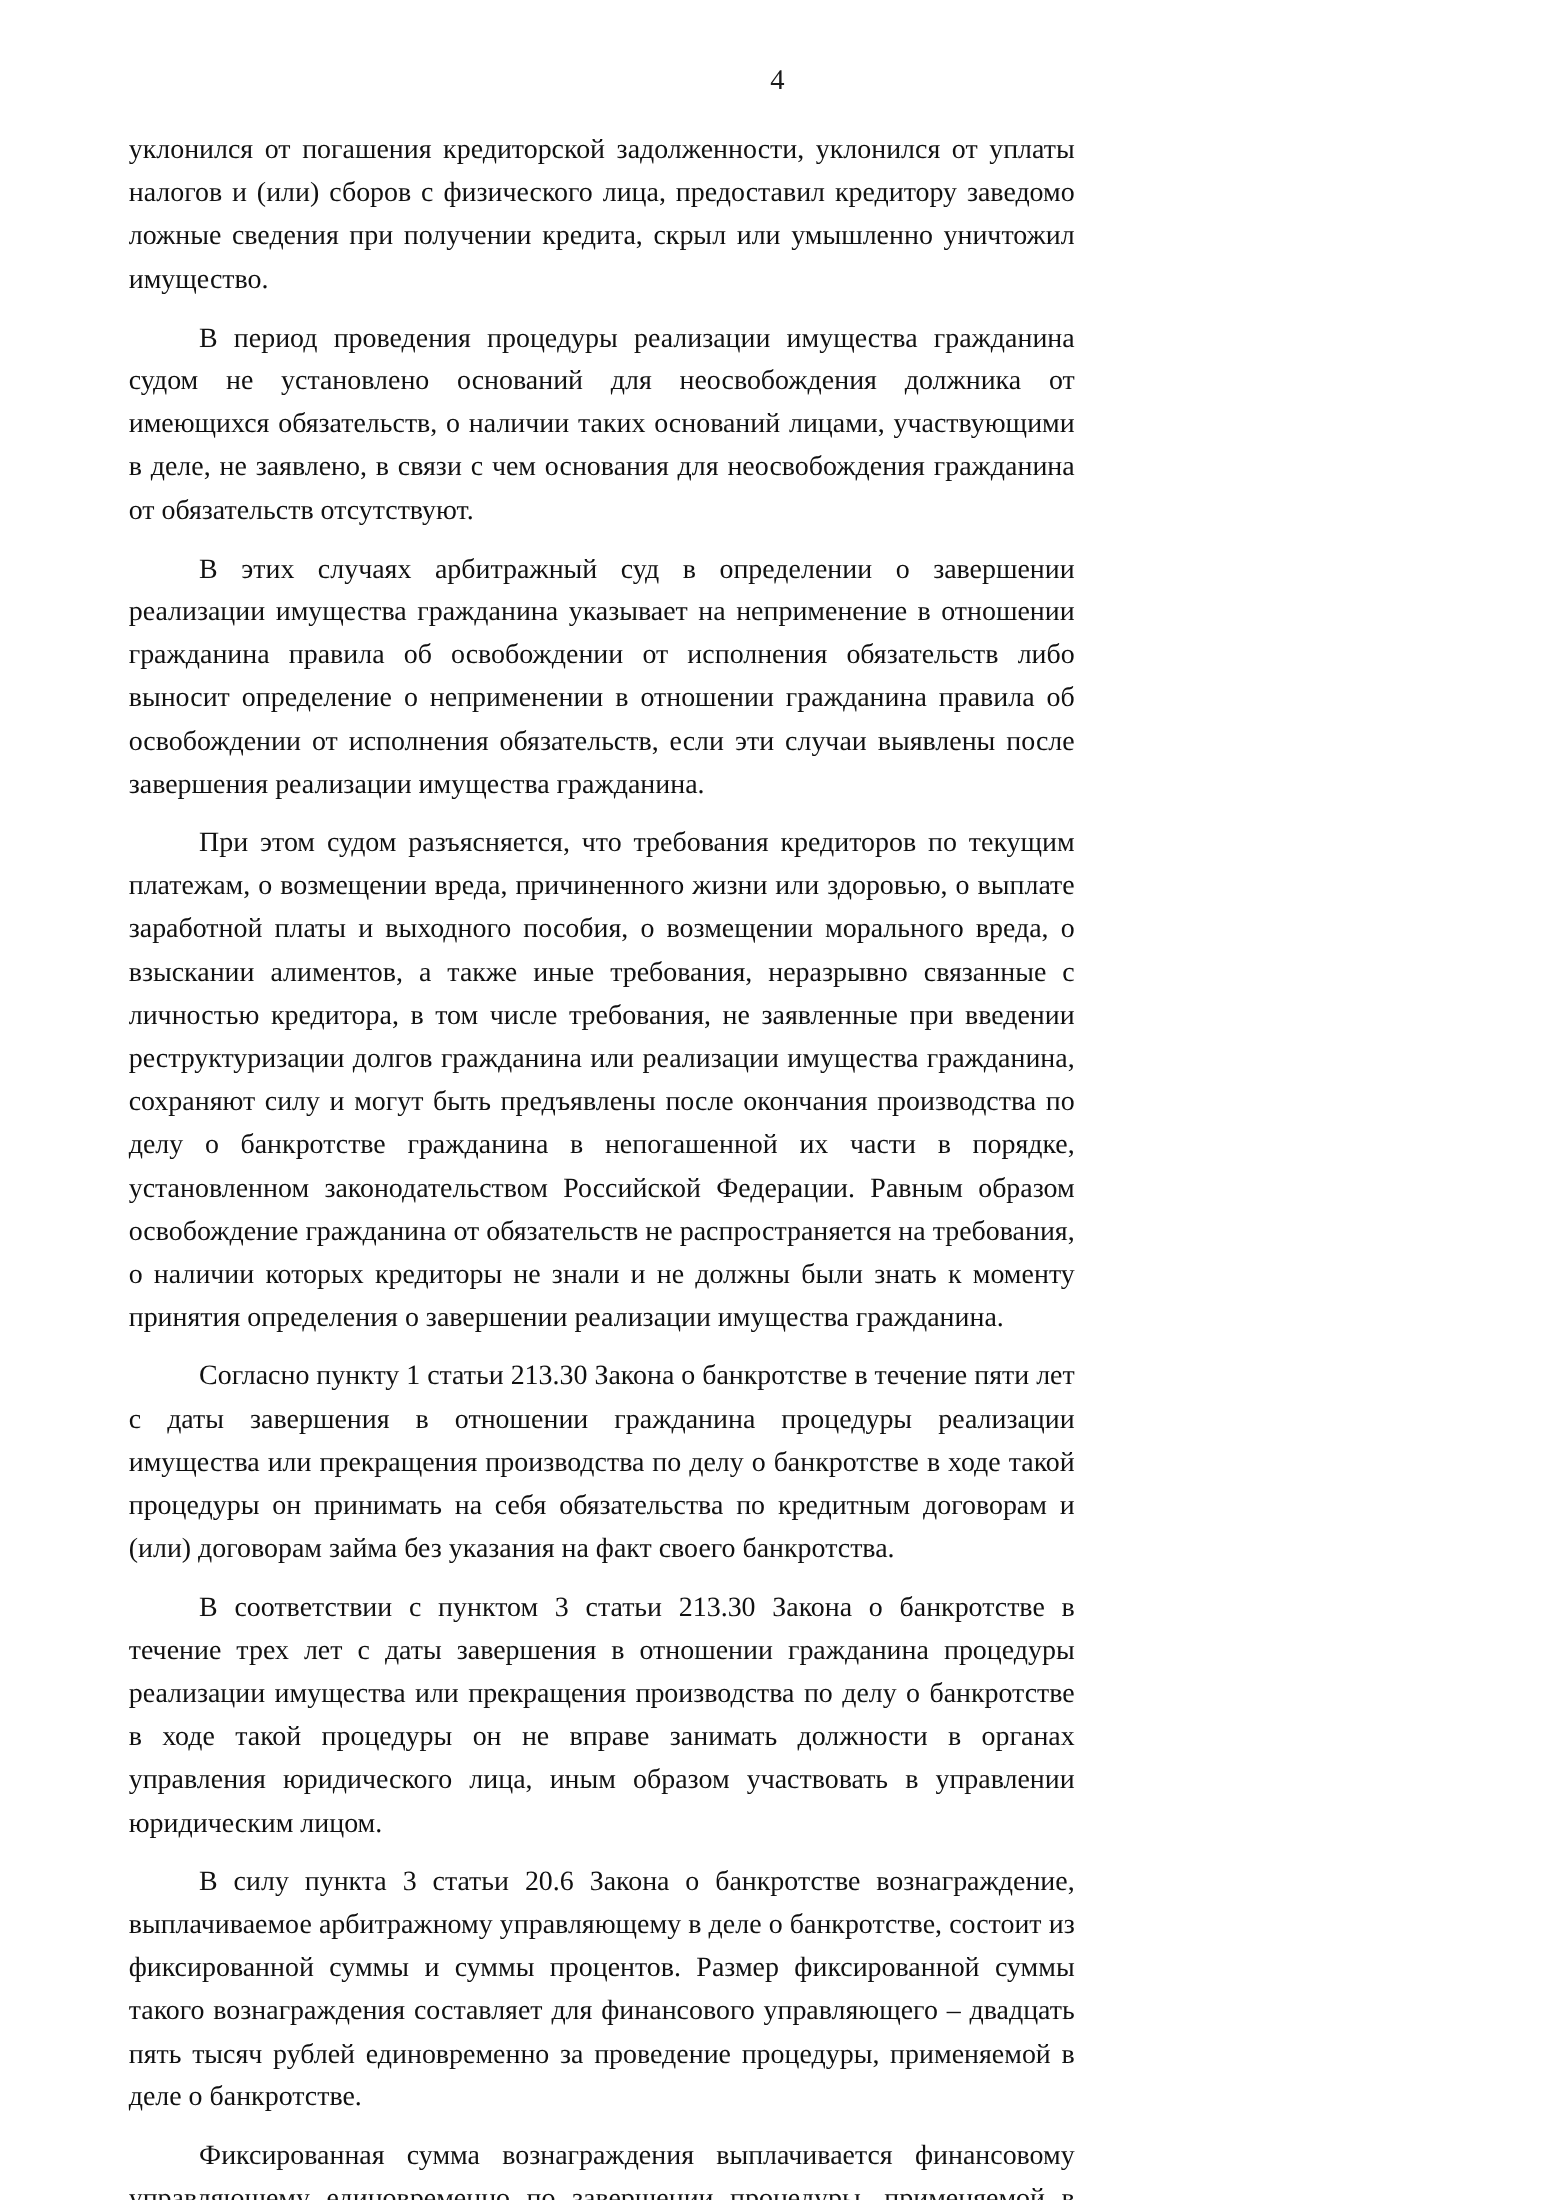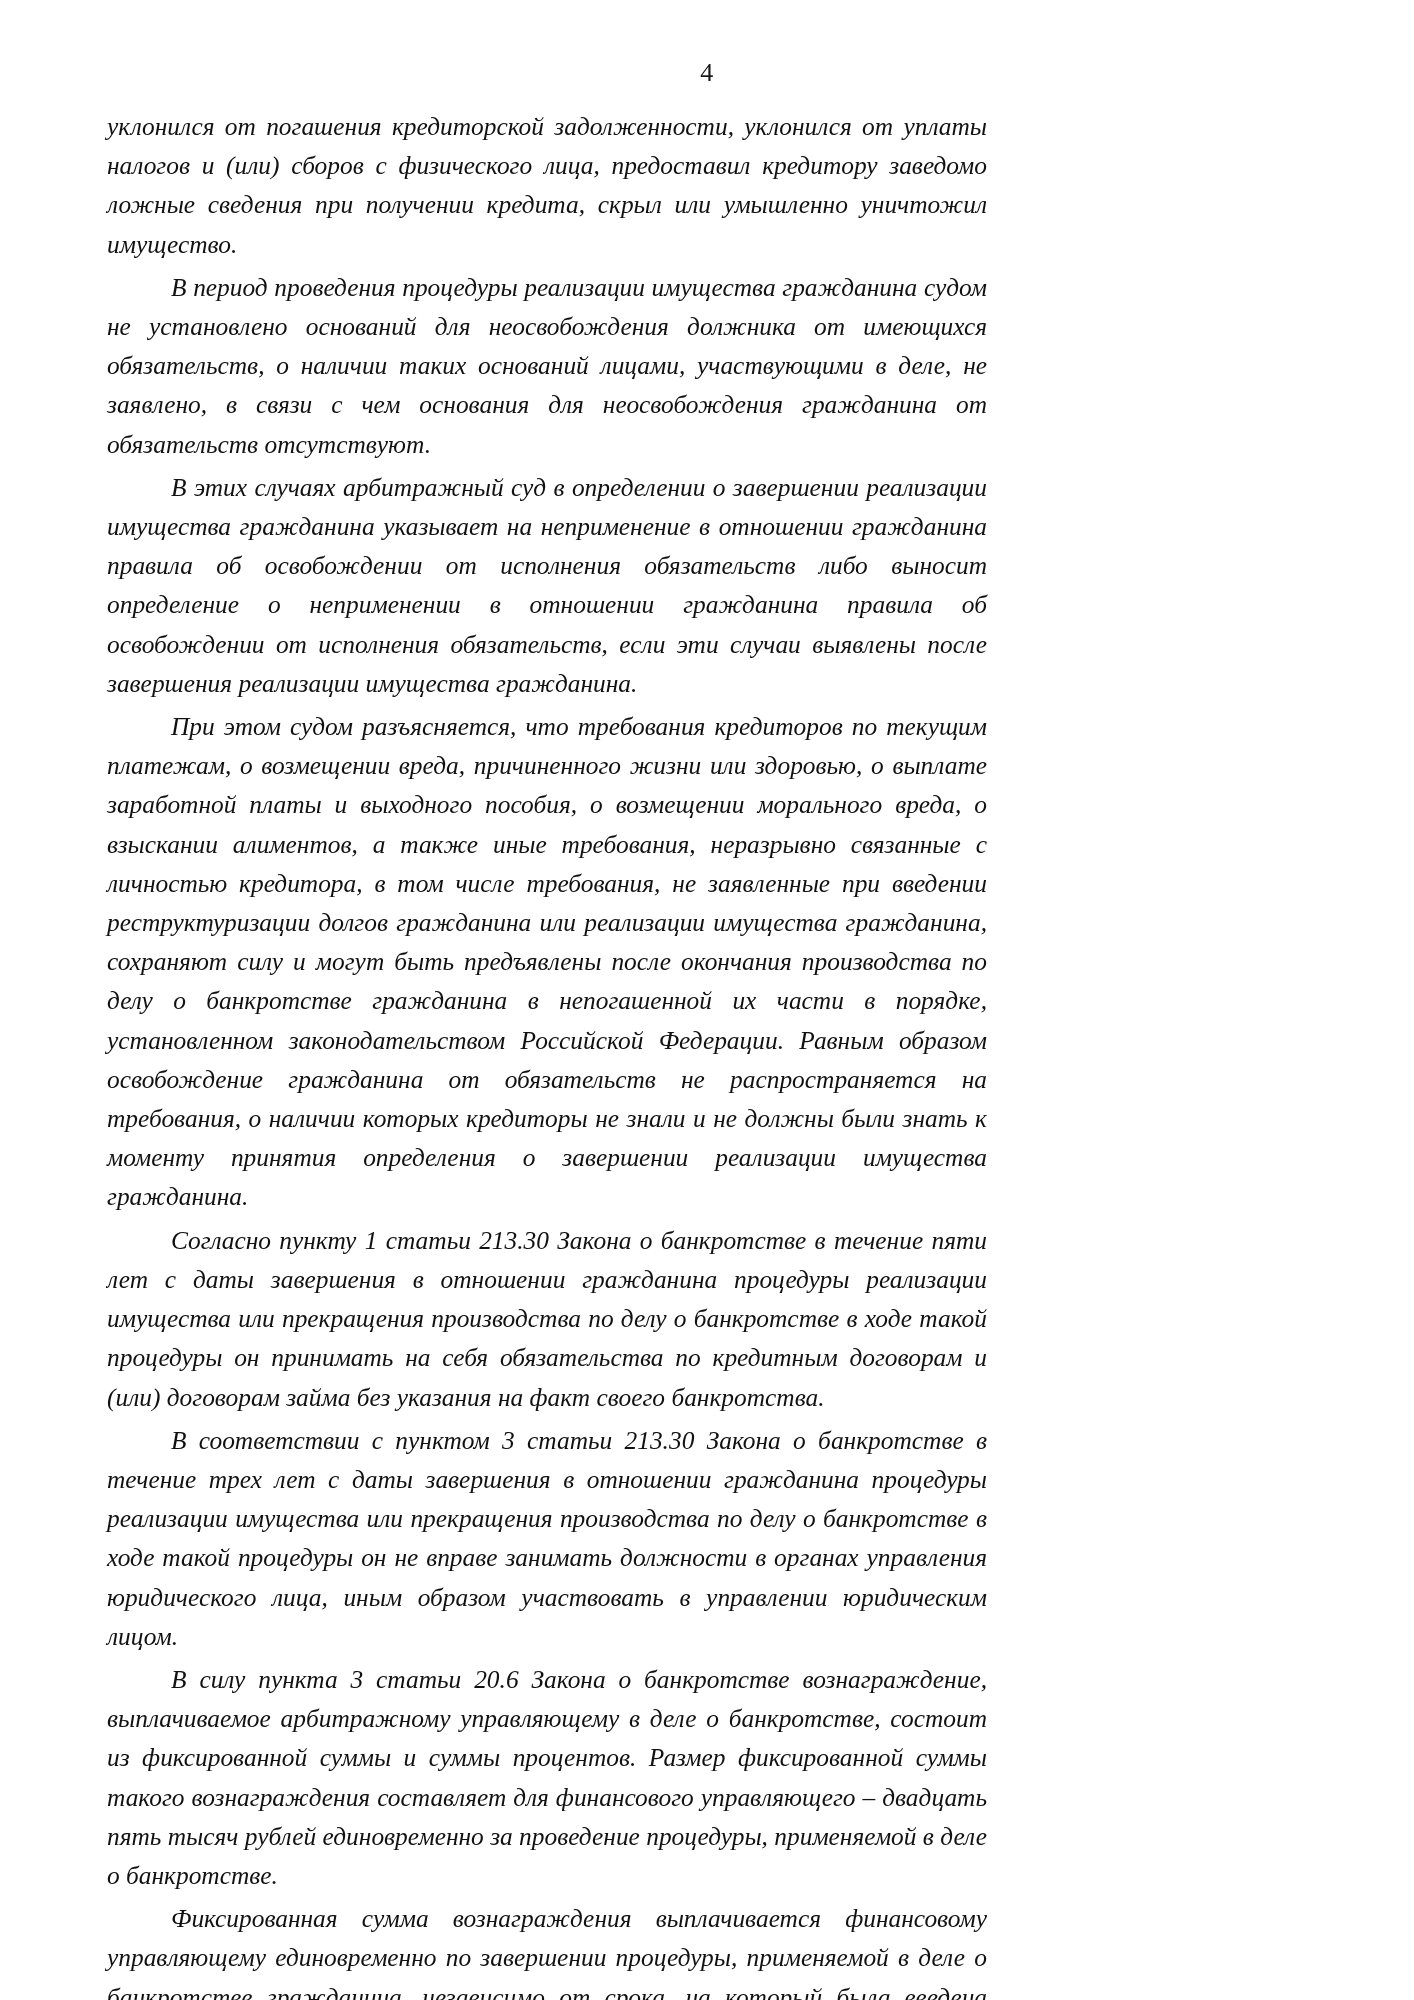--- a/index.html
+++ b/index.html
@@ -36,25 +36,24 @@
     font-family: "Liberation Serif", "DejaVu Serif", serif;
     font-size: 25.4px;
     line-height: 39.2px;
     color: #111111;
     text-align: justify;
     text-justify: inter-word;
     -webkit-hyphens: none;
     hyphens: none;
   }
   .body-text p {
-    margin: 4px;
+    margin: 14px;
     padding: 0;
     text-indent: 64px;
     text-align: justify;
-    font-style: italic;
   }
   .body-text p.no-indent {
     text-indent: 0;
   }
 </style>
 </head>
 <body>
 
 <div class="page">
 

